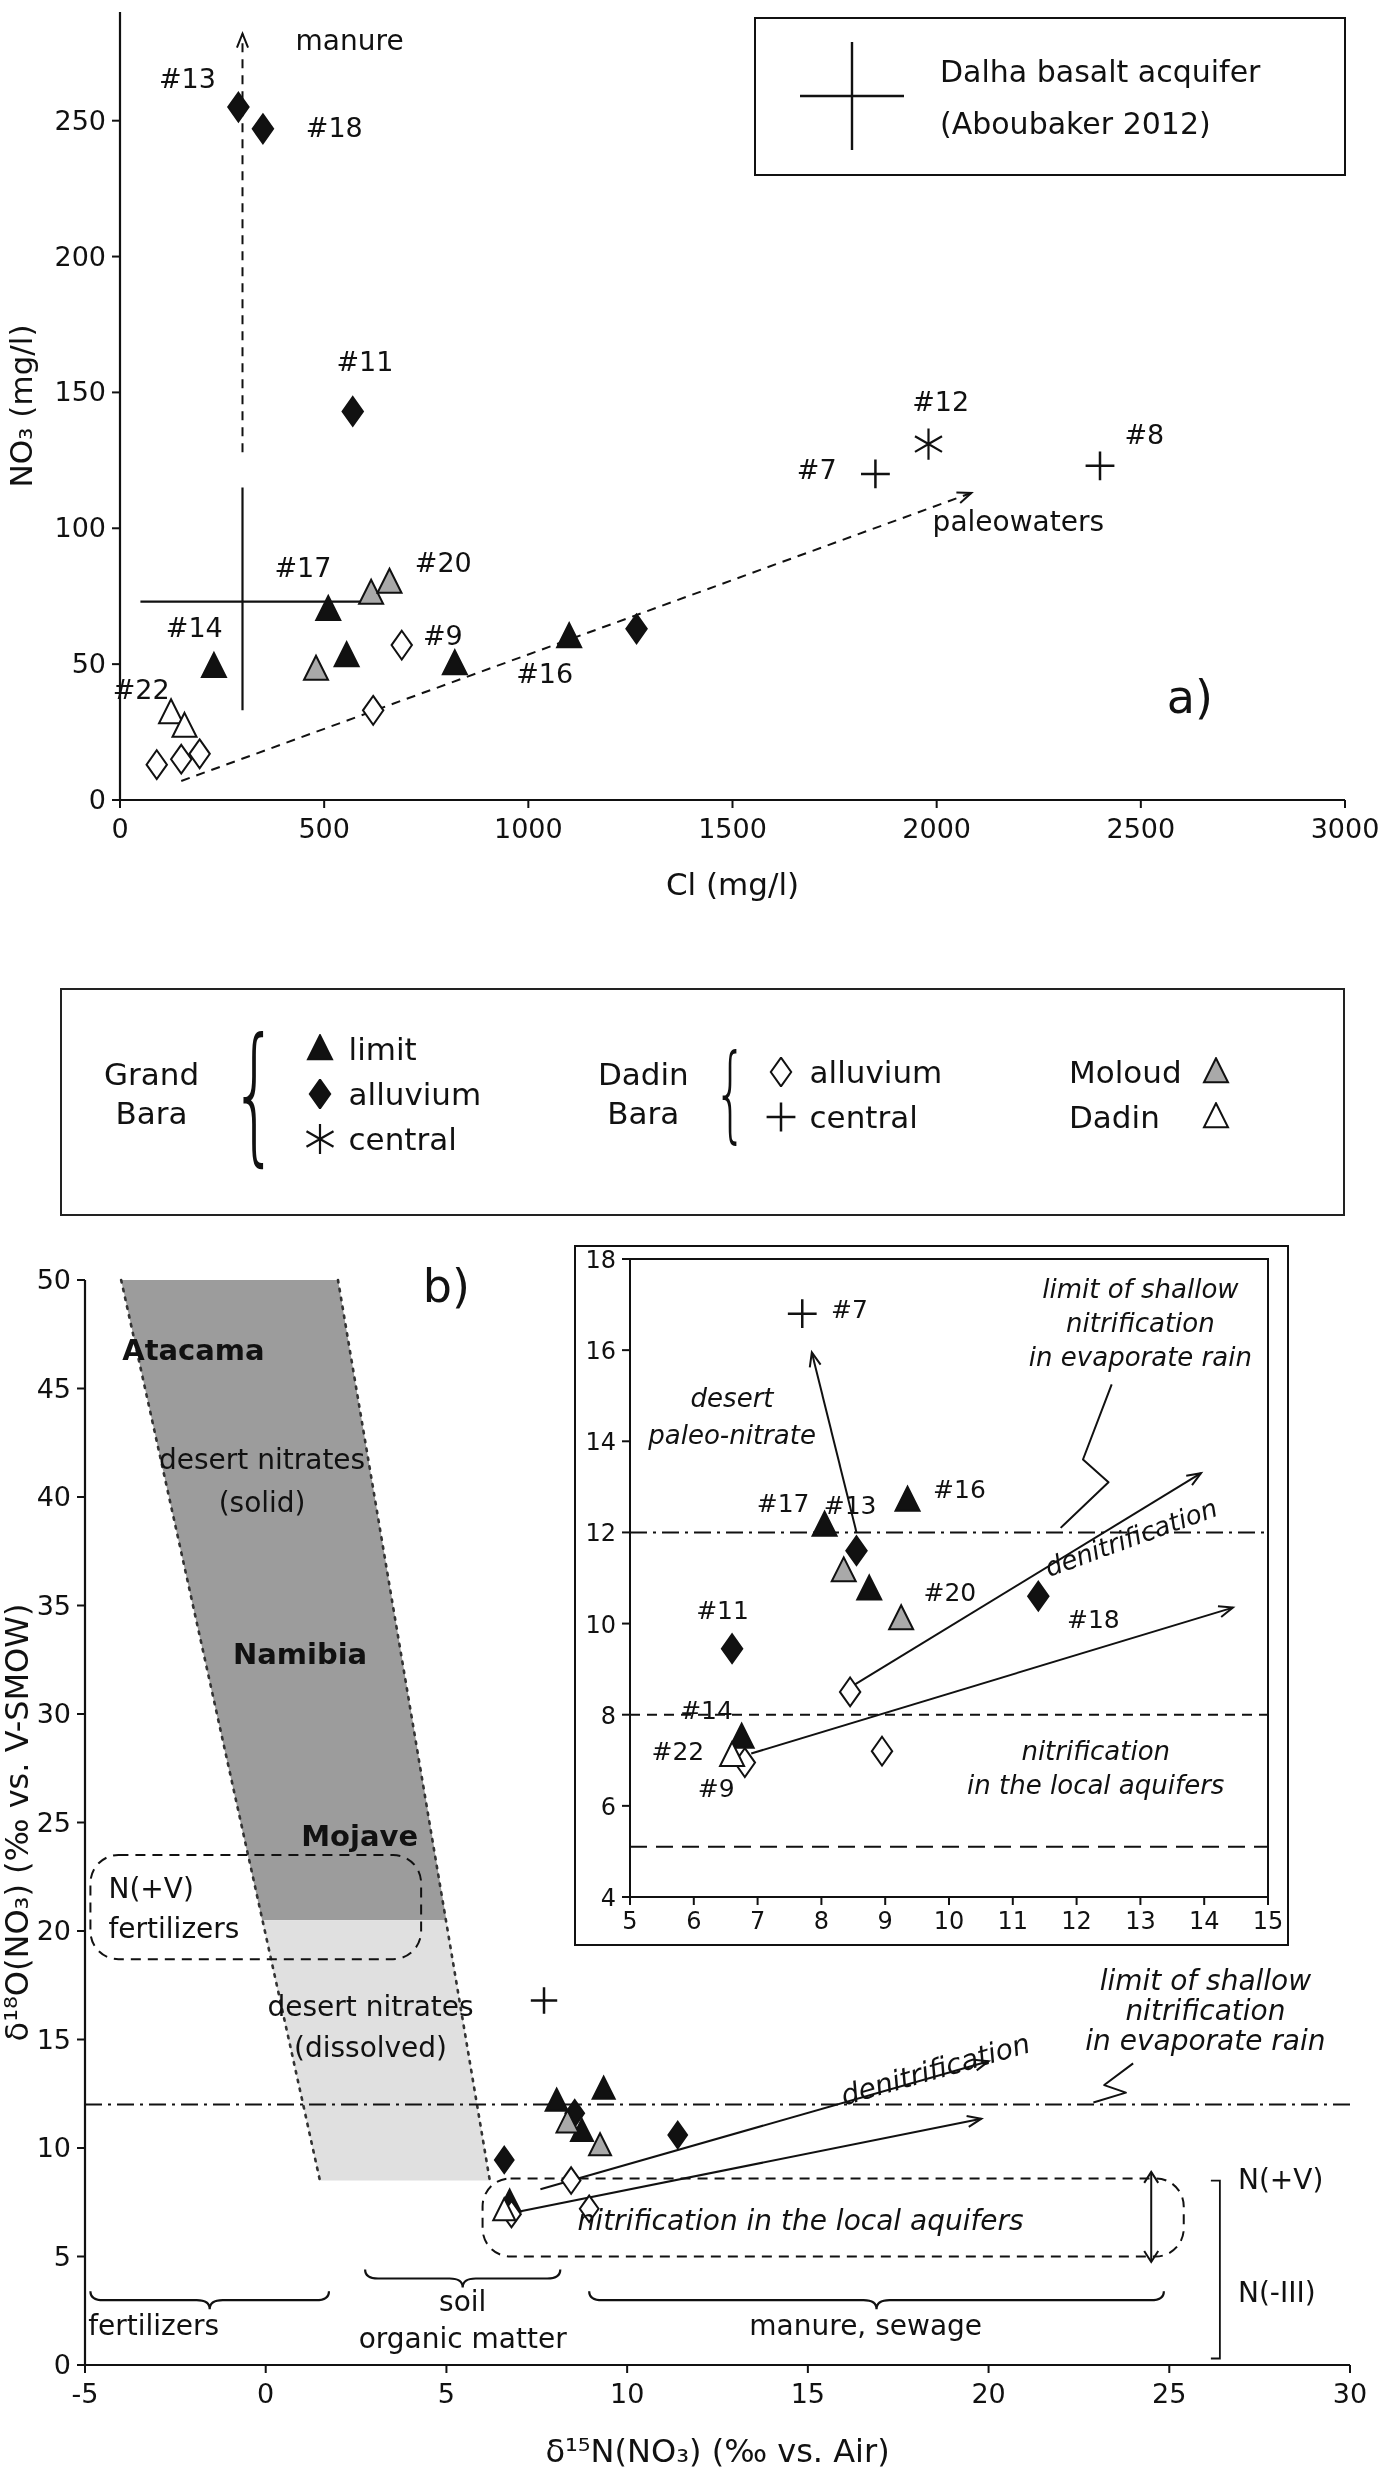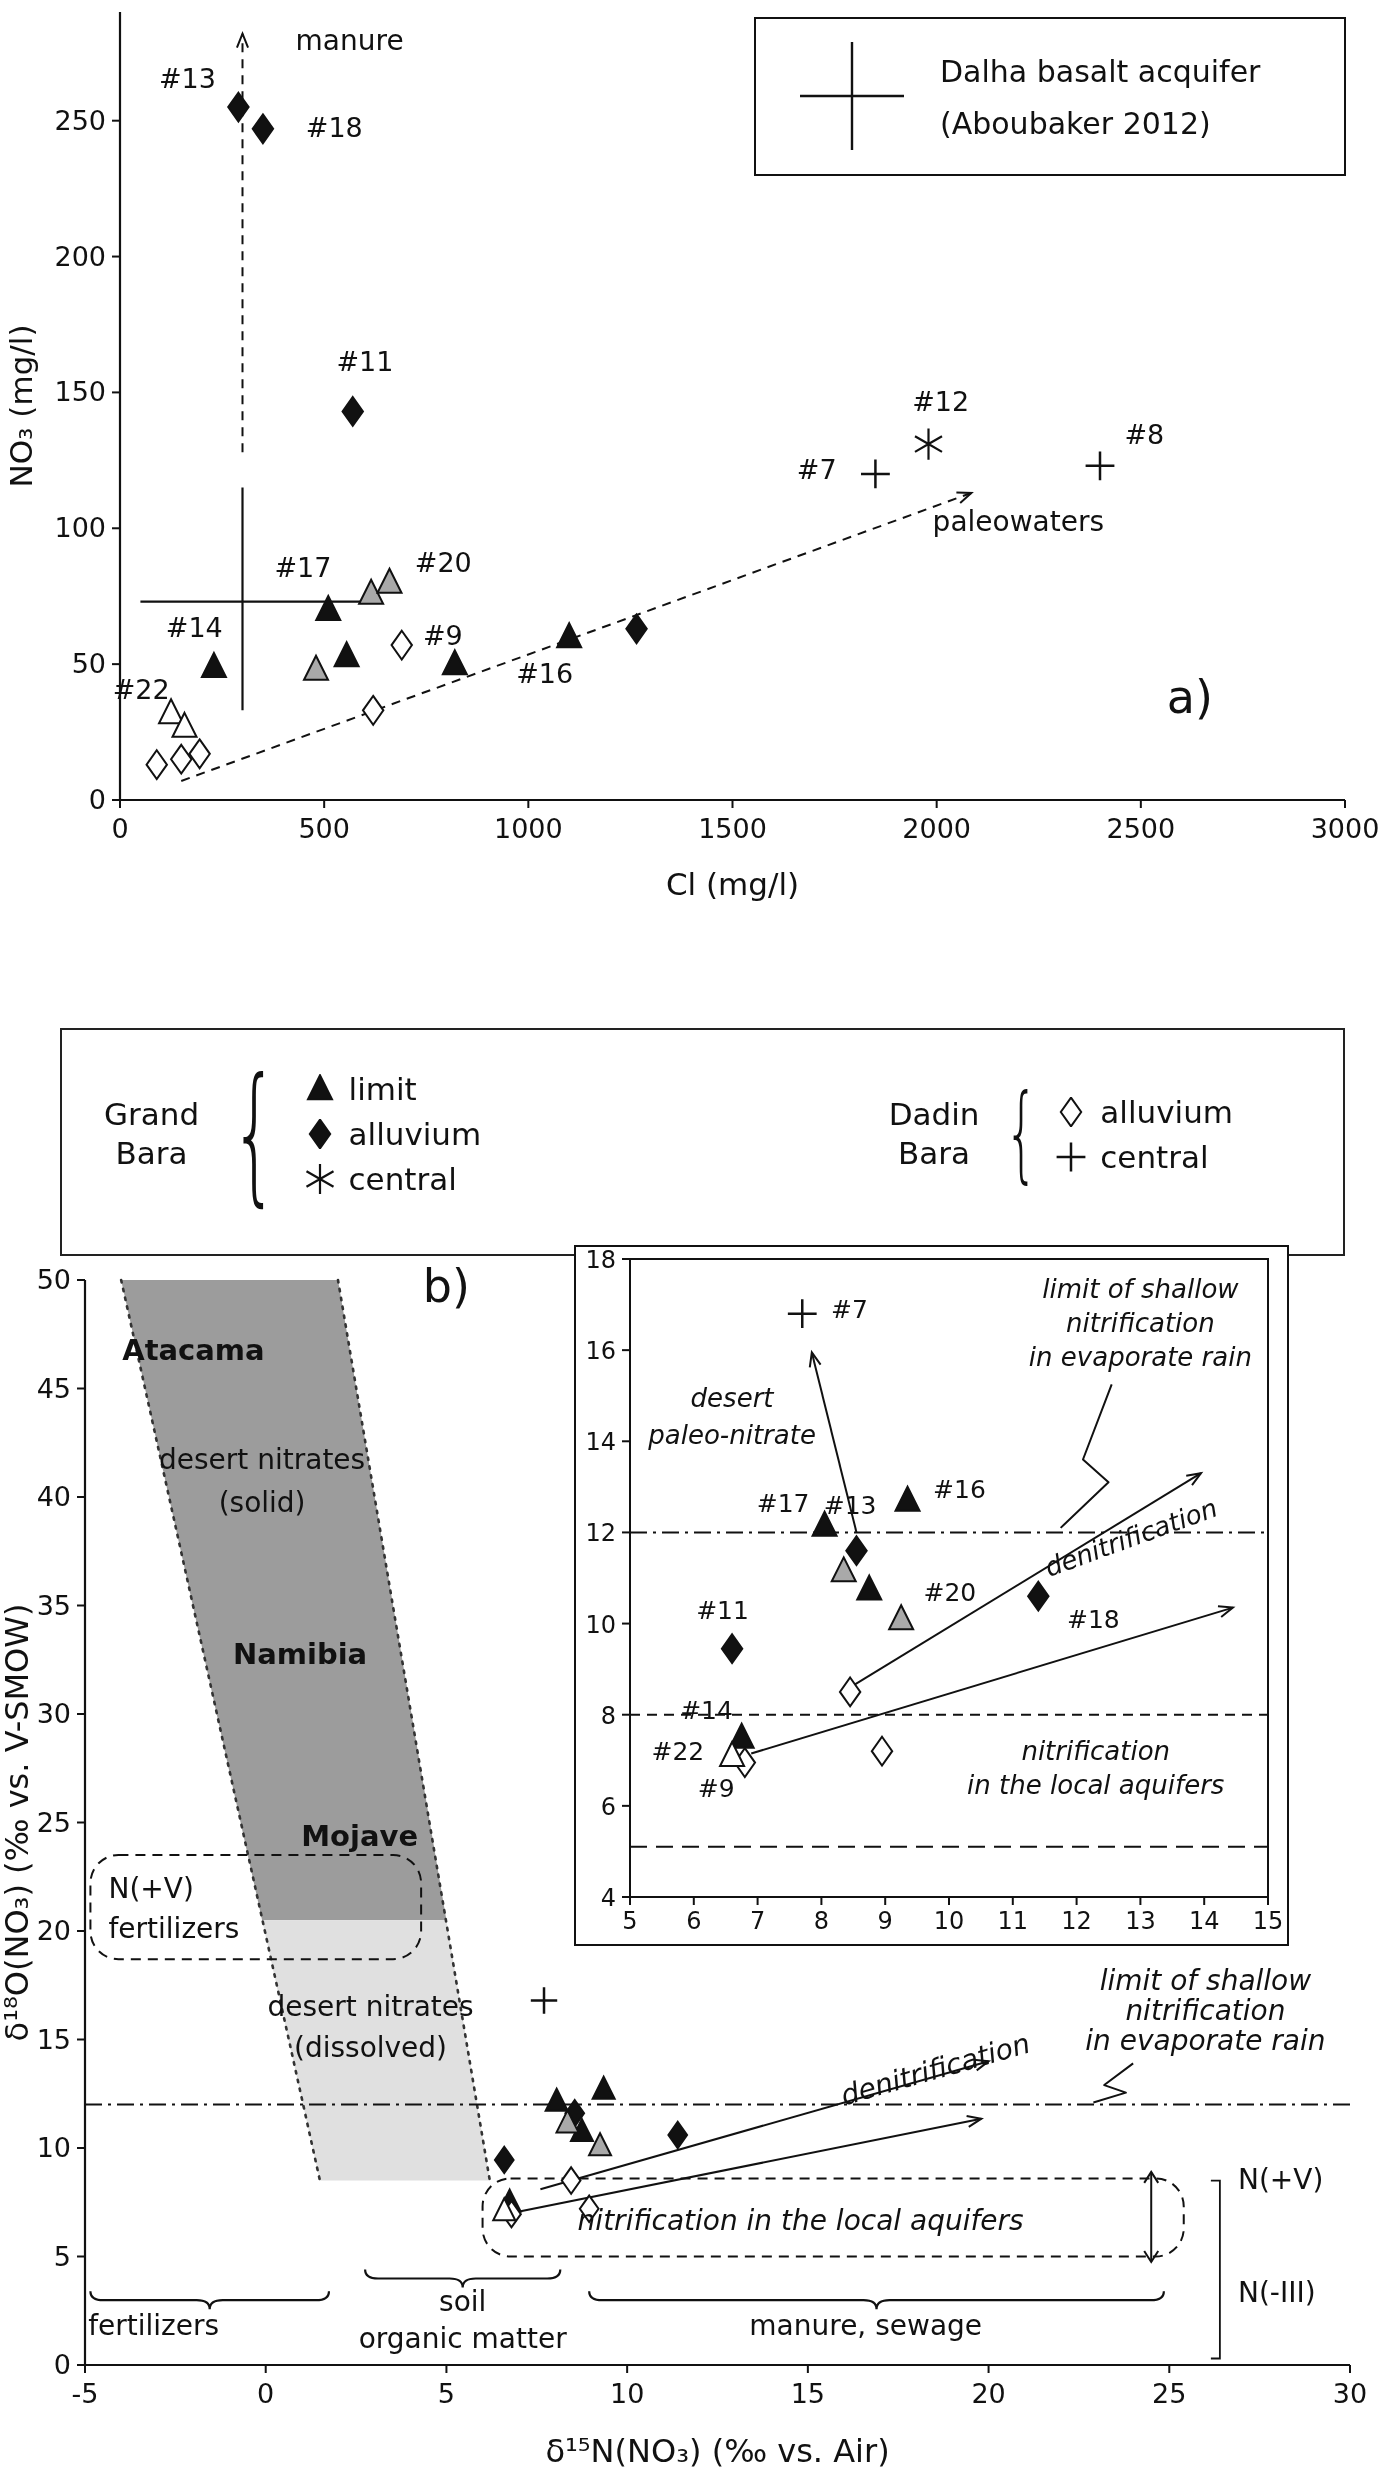--- a/index.html
+++ b/index.html
@@ -1,21 +1,21 @@
 <!DOCTYPE html>
 <html><head>
 <meta charset="utf-8">
 <style>
   html,body{margin:0;padding:0;background:#fff;}
   #figure{position:relative;width:1395px;height:2479px;background:#fff;
           font-family:"DejaVu Sans","Liberation Sans",sans-serif;color:#111;overflow:hidden;}
   #panel-a,#panel-b{position:absolute;left:0;display:block;}
   #panel-a{top:0;}
   #panel-b{top:1245px;}
-  #map-legend{position:absolute;left:60px;top:1028px;width:1285px;height:228px;
+  #map-legend{position:absolute;left:60px;top:988px;width:1285px;height:228px;
               border:2px solid #222;box-sizing:border-box;display:flex;align-items:center;
               justify-content:space-between;padding:0 110px 16px 42px;font-size:31px;color:#111;}
   .lg-group{display:flex;align-items:center;}
   .lg-glabel{text-align:center;line-height:1.25;margin-right:14px;}
   .lg-brace{font-family:"DejaVu Sans",sans-serif;font-weight:200;transform:scaleX(0.5);
             line-height:0.85;margin:0 -10px 0 -6px;}
   .lg-items{display:flex;flex-direction:column;gap:9px;margin-left:10px;}
   .lg-item{display:flex;align-items:center;gap:12px;}
   .lg-item.after .lg-text{width:118px;}
   svg text{fill:#111;}
@@ -162,20 +162,36 @@
             <svg width="34" height="30">
               <path d="M 17 0.6000000000000014 L 27.2 15 L 17 29.4 L 6.800000000000001 15 Z" fill="#fff" stroke="#111" stroke-width="2"></path>
             </svg>
             <span class="lg-text">alluvium</span>
           </div>
           <div class="lg-item">
             <svg width="34" height="30">
               <path d="M 2.6000000000000014 15 H 31.4 M 17 0.6000000000000014 V 29.4" stroke="#111" stroke-width="2.5" fill="none"></path>
             </svg>
             <span class="lg-text">central</span>
+          </div>
+        </div>
+      </div>
+      <div class="lg-group">
+        <div class="lg-items">
+          <div class="lg-item after">
+            <span class="lg-text">Moloud</span>
+            <svg width="34" height="30">
+              <path d="M 17 1.200000000000001 L 29 25.2 L 5 25.2 Z" fill="#a9a9a9" stroke="#111" stroke-width="2"></path>
+            </svg>
+          </div>
+          <div class="lg-item after">
+            <span class="lg-text">Dadin</span>
+            <svg width="34" height="30">
+              <path d="M 17 1.200000000000001 L 29 25.2 L 5 25.2 Z" fill="#fff" stroke="#111" stroke-width="2"></path>
+            </svg>
           </div>
         </div>
       </div>
     </div>
   <svg id="panel-b" width="1395" height="1234" viewBox="0 0 1395 1234">
       <g font-family="&quot;DejaVu Sans&quot;,&quot;Liberation Sans&quot;,sans-serif">
         <polygon points="121.14285714285714,35 338,35 446.42857142857144,675.1500000000001 262.1,675.1500000000001" fill="#9c9c9c"></polygon>
         <polygon points="262.1,675.1500000000001 446.42857142857144,675.1500000000001 489.8,935.55 319.92857142857144,935.55" fill="#e0e0e0"></polygon>
         <polyline points="121.14285714285714,35 319.92857142857144,935.55" fill="none" stroke="#333" stroke-width="2.6" stroke-dasharray="2.5,6.5" stroke-linecap="round"></polyline>
         <polyline points="338,35 489.8,935.55" fill="none" stroke="#333" stroke-width="2.6" stroke-dasharray="2.5,6.5" stroke-linecap="round"></polyline>

